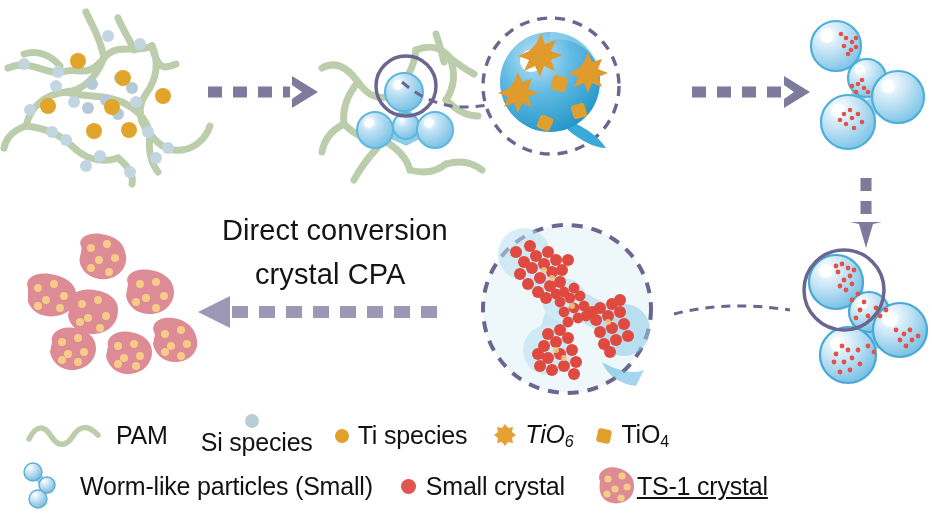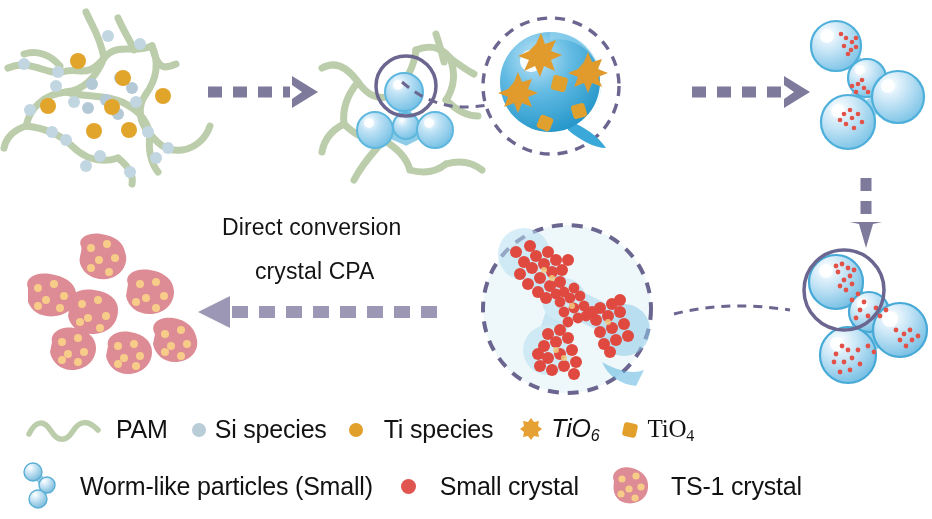--- a/index.html
+++ b/index.html
@@ -1,19 +1,19 @@
 <!DOCTYPE html>
 <html><head>
 <meta charset="utf-8">
 <style>
   html,body{margin:0;padding:0;background:#ffffff;}
   body{width:932px;height:519px;overflow:hidden;font-family:"Liberation Sans",sans-serif;}
   #stage{position:relative;width:932px;height:519px;background:#fff;}
   .abs{position:absolute;}
-  .cap{font-family:"Liberation Sans",sans-serif;color:#141414;font-size:23px;letter-spacing:.1px;white-space:nowrap;}
+  .cap{font-family:"Liberation Sans",sans-serif;color:#141414;font-size:29px;letter-spacing:.1px;white-space:nowrap;}
   .legend-txt{font-family:"Liberation Sans",sans-serif;color:#121212;font-size:25px;white-space:nowrap;letter-spacing:-.2px;}
   .legend-txt sub{font-size:16px;vertical-align:-4px;}
   svg{display:block;overflow:visible;}
 </style>
 </head>
 <body>
 
 <div id="stage">
 
   <div class="abs" style="left:0px;top:6px;">
@@ -471,51 +471,51 @@
               <circle cx="16" cy="34" r="4"></circle>
               <circle cx="32" cy="38" r="4"></circle>
             </g>
         </g>
       </g>
     </svg>
   </div>
 
   <div class="abs" style="left:26px;top:414px;display:flex;align-items:center;">
 
-    <span style="display:flex;align-items:flex-end;">
+    <span style="display:flex;align-items:center;">
       <span style="display:inline-block;">
         <svg width="78" height="26" viewBox="0 0 78 26">
           <path d="M3 16 C10 2 18 2 25 13 C32 24 40 24 47 13 C54 2 62 2 72 12" fill="none" stroke="#bccdab" stroke-width="5.5" stroke-linecap="round"></path>
         </svg>
       </span>
       <span class="legend-txt" style="margin-left:12px;">PAM</span>
     </span>
 
-    <span style="display:flex;align-items:center;margin-left:24px;">
+    <span style="display:flex;align-items:center;margin-left:24px;flex-direction:column;">
       <span style="width:14px;height:14px;border-radius:50%;background:#b9cdd9;display:inline-block;"></span>
       <span class="legend-txt" style="margin-left:9px;">Si species</span>
     </span>
 
-    <span style="display:flex;align-items:center;margin-left:22px;gap:12px;">
+    <span style="display:flex;align-items:center;margin-left:22px;">
       <span style="width:14px;height:14px;border-radius:50%;background:#e0a029;display:inline-block;"></span>
       <span class="legend-txt" style="margin-left:9px;">Ti species</span>
     </span>
 
     <span style="display:flex;align-items:center;margin-left:26px;">
       <span style="display:inline-block;">
         <svg width="24" height="24" viewBox="0 0 24 24">
           <path d="M9 4 l3 -4 l3 4 l5 -1 l-1 5 l4 3 l-4 3 l1 5 l-5 -1 l-3 4 l-3 -4 l-5 1 l1 -5 l-4 -3 l4 -3 l-1 -5 Z" fill="#e5a133"></path>
         </svg>
       </span>
       <span class="legend-txt" style="margin-left:8px;font-style:italic;"><span>TiO</span><sub>6</sub></span>
     </span>
 
     <span style="display:flex;align-items:center;margin-left:24px;">
       <span style="width:14px;height:14px;border-radius:3px;background:#e2a02b;display:inline-block;transform:rotate(12deg);"></span>
-      <span class="legend-txt" style="margin-left:10px;font-family:Liberation Serif, serif;"><span>TiO</span><sub>4</sub></span>
+      <span class="legend-txt" style="margin-left:10px;"><span>TiO</span><sub>4</sub></span>
     </span>
   </div>
 
   <div class="abs" style="left:22px;top:462px;display:flex;align-items:center;">
 
     <span style="display:flex;align-items:center;">
       <span style="display:inline-block;">
         <svg width="50" height="48" viewBox="0 0 50 48">
           <defs>
             <radialGradient id="lg1" cx="33%" cy="26%" r="74%">
@@ -528,34 +528,34 @@
           <circle cx="11" cy="10" r="9" fill="url(#lg1)" stroke="#5aafd4" stroke-width="1.4"></circle>
           <circle cx="25" cy="23" r="8" fill="url(#lg1)" stroke="#5aafd4" stroke-width="1.4"></circle>
           <circle cx="16" cy="37" r="9" fill="url(#lg1)" stroke="#5aafd4" stroke-width="1.4"></circle>
         </svg>
       </span>
       <span class="legend-txt" style="margin-left:8px;">Worm-like particles (Small)</span>
     </span>
 
     <span style="display:flex;align-items:center;margin-left:28px;">
       <span style="width:15px;height:15px;border-radius:50%;background:#e0554f;display:inline-block;"></span>
-      <span class="legend-txt" style="margin-left:24px;">Small crystal</span>
+      <span class="legend-txt" style="margin-left:10px;">Small crystal</span>
     </span>
 
     <span style="display:flex;align-items:center;margin-left:30px;">
       <span style="display:inline-block;">
         <svg width="40" height="38" viewBox="0 0 40 38">
           <path d="M5 14 C1 5 12 -2 23 1 C34 4 40 11 39 21 C38 32 28 38 17 36 C7 34 3 26 5 14 Z" fill="#dd8b94"></path>
           <g fill="#f7cb88">
             <circle cx="13" cy="12" r="3.6"></circle>
               <circle cx="27" cy="9" r="3.6"></circle>
             <circle cx="20" cy="22" r="3.6"></circle>
               <circle cx="32" cy="20" r="3.6"></circle>
             <circle cx="12" cy="27" r="3.6"></circle>
               <circle cx="26" cy="31" r="3.6"></circle>
           </g>
         </svg>
       </span>
-      <span class="legend-txt" style="margin-left:22px;">TS-1 crystal</span>
+      <span class="legend-txt" style="margin-left:2px;text-decoration:underline;">TS-1 crystal</span>
     </span>
   </div>
 
 </div>
 
 </body></html>

